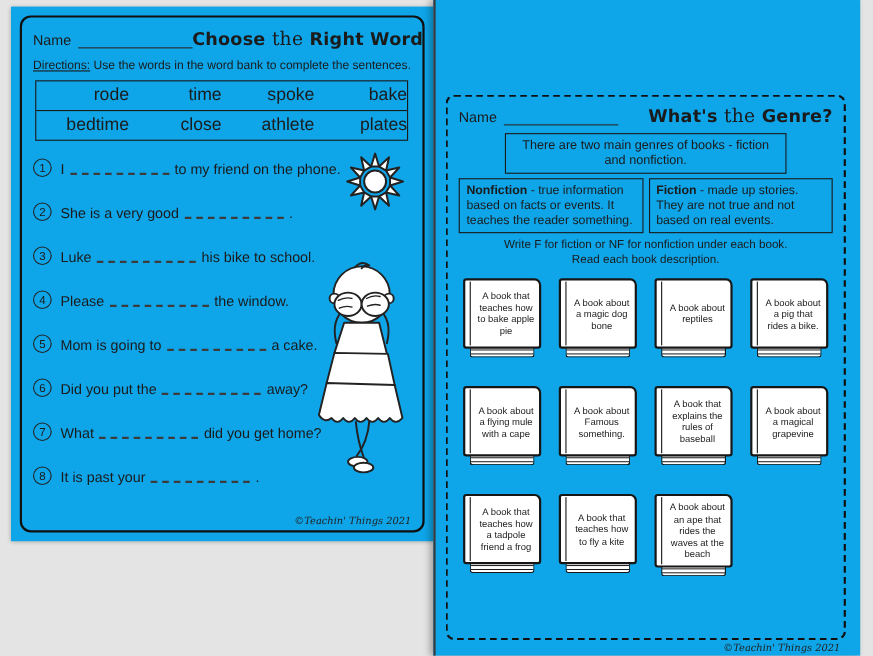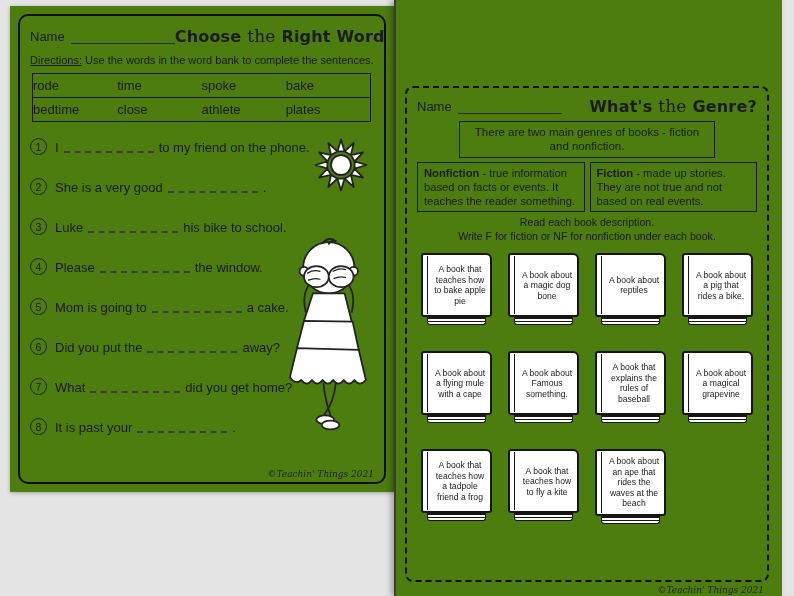--- a/index.html
+++ b/index.html
@@ -6,21 +6,21 @@
   html,body { width:794px; height:596px; }
   body {
     background:#e4e4e4;
     font-family:"Liberation Sans", sans-serif;
     color:#1b1b1b;
     position:relative;
     overflow:hidden;
   }
   .canvas { position:absolute; inset:0; }
 
-  .page { position:absolute; background:#4d7c0f; }
+  .page { position:absolute; background:#0ea5e9; }
   .page-left {
     left:10px; top:6px; width:384px; height:486px;
     box-shadow:0 1px 4px rgba(0,0,0,.28);
   }
   .page-right {
     left:394px; top:0; width:388px; height:596px;
     border-left:2px solid #3a3a3a;
     box-shadow:-3px 0 6px rgba(0,0,0,.30);
   }
 
@@ -38,21 +38,21 @@
   .head-row { display:flex; justify-content:space-between; align-items:center; }
   .name-field { font-size:13px; display:flex; align-items:flex-end; white-space:nowrap; }
   .name-line { display:inline-block; width:104px; height:13px; border-bottom:1.5px solid #2a2a2a; margin-left:6px; }
   .ws-title { font-family:"DejaVu Sans", sans-serif; font-weight:800; font-size:16px; white-space:nowrap; letter-spacing:.2px; }
   .t-script { font-family:"DejaVu Serif", serif; font-weight:500; font-size:17px; }
 
   .directions { font-size:11px; margin-top:8px; }
   .dir-label { text-decoration:underline; }
 
   .word-bank { border:1.6px solid #1a1a1a; margin:7px 3px 0 2px; }
-  .wb-row { display:grid; grid-template-columns:1fr 1fr 1fr 1fr; text-align:left; font-size:13px; padding:4px 0; }
+  .wb-row { display:grid; grid-template-columns:1fr 1fr 1fr 1fr; text-align:right; font-size:16px; padding:4px 0; }
   .wb-row + .wb-row { border-top:1.6px solid #1a1a1a; }
 
   .sentences { margin-top:16px; font-size:13px; position:relative; z-index:2; }
   .sentence { display:flex; align-items:flex-end; gap:5px; margin-bottom:23px; white-space:nowrap; }
   .s-num {
     flex:0 0 auto; width:17px; height:17px; border:1.5px solid #222; border-radius:50%;
     display:flex; align-items:center; justify-content:center; font-size:10.5px; margin-right:3px;
   }
   .blank { display:inline-block; width:90px; border-bottom:2px dashed #3c3c3c; height:10px; margin-bottom:2px; }
 
@@ -247,22 +247,22 @@
           <span class="genre-label">Nonfiction</span>
           <span>- true information based on facts or events.  It teaches the reader something.</span>
         </div>
         <div class="genre-box">
           <span class="genre-label">Fiction</span>
           <span>- made up stories. They are not true and not based on real events.</span>
         </div>
       </div>
 
       <div class="instructions">
+        <div>Write F for fiction or NF for nonfiction under each book.</div>
         <div>Read each book description.</div>
-        <div>Write F for fiction or NF for nonfiction under each book.</div>
       </div>
 
       <div class="books-grid">
         <div class="book">
           <div class="book-cover">A book that teaches how to bake apple pie</div>
           <div class="book-pages"></div>
         </div>
         <div class="book">
           <div class="book-cover">A book about a magic dog bone</div>
           <div class="book-pages"></div>

